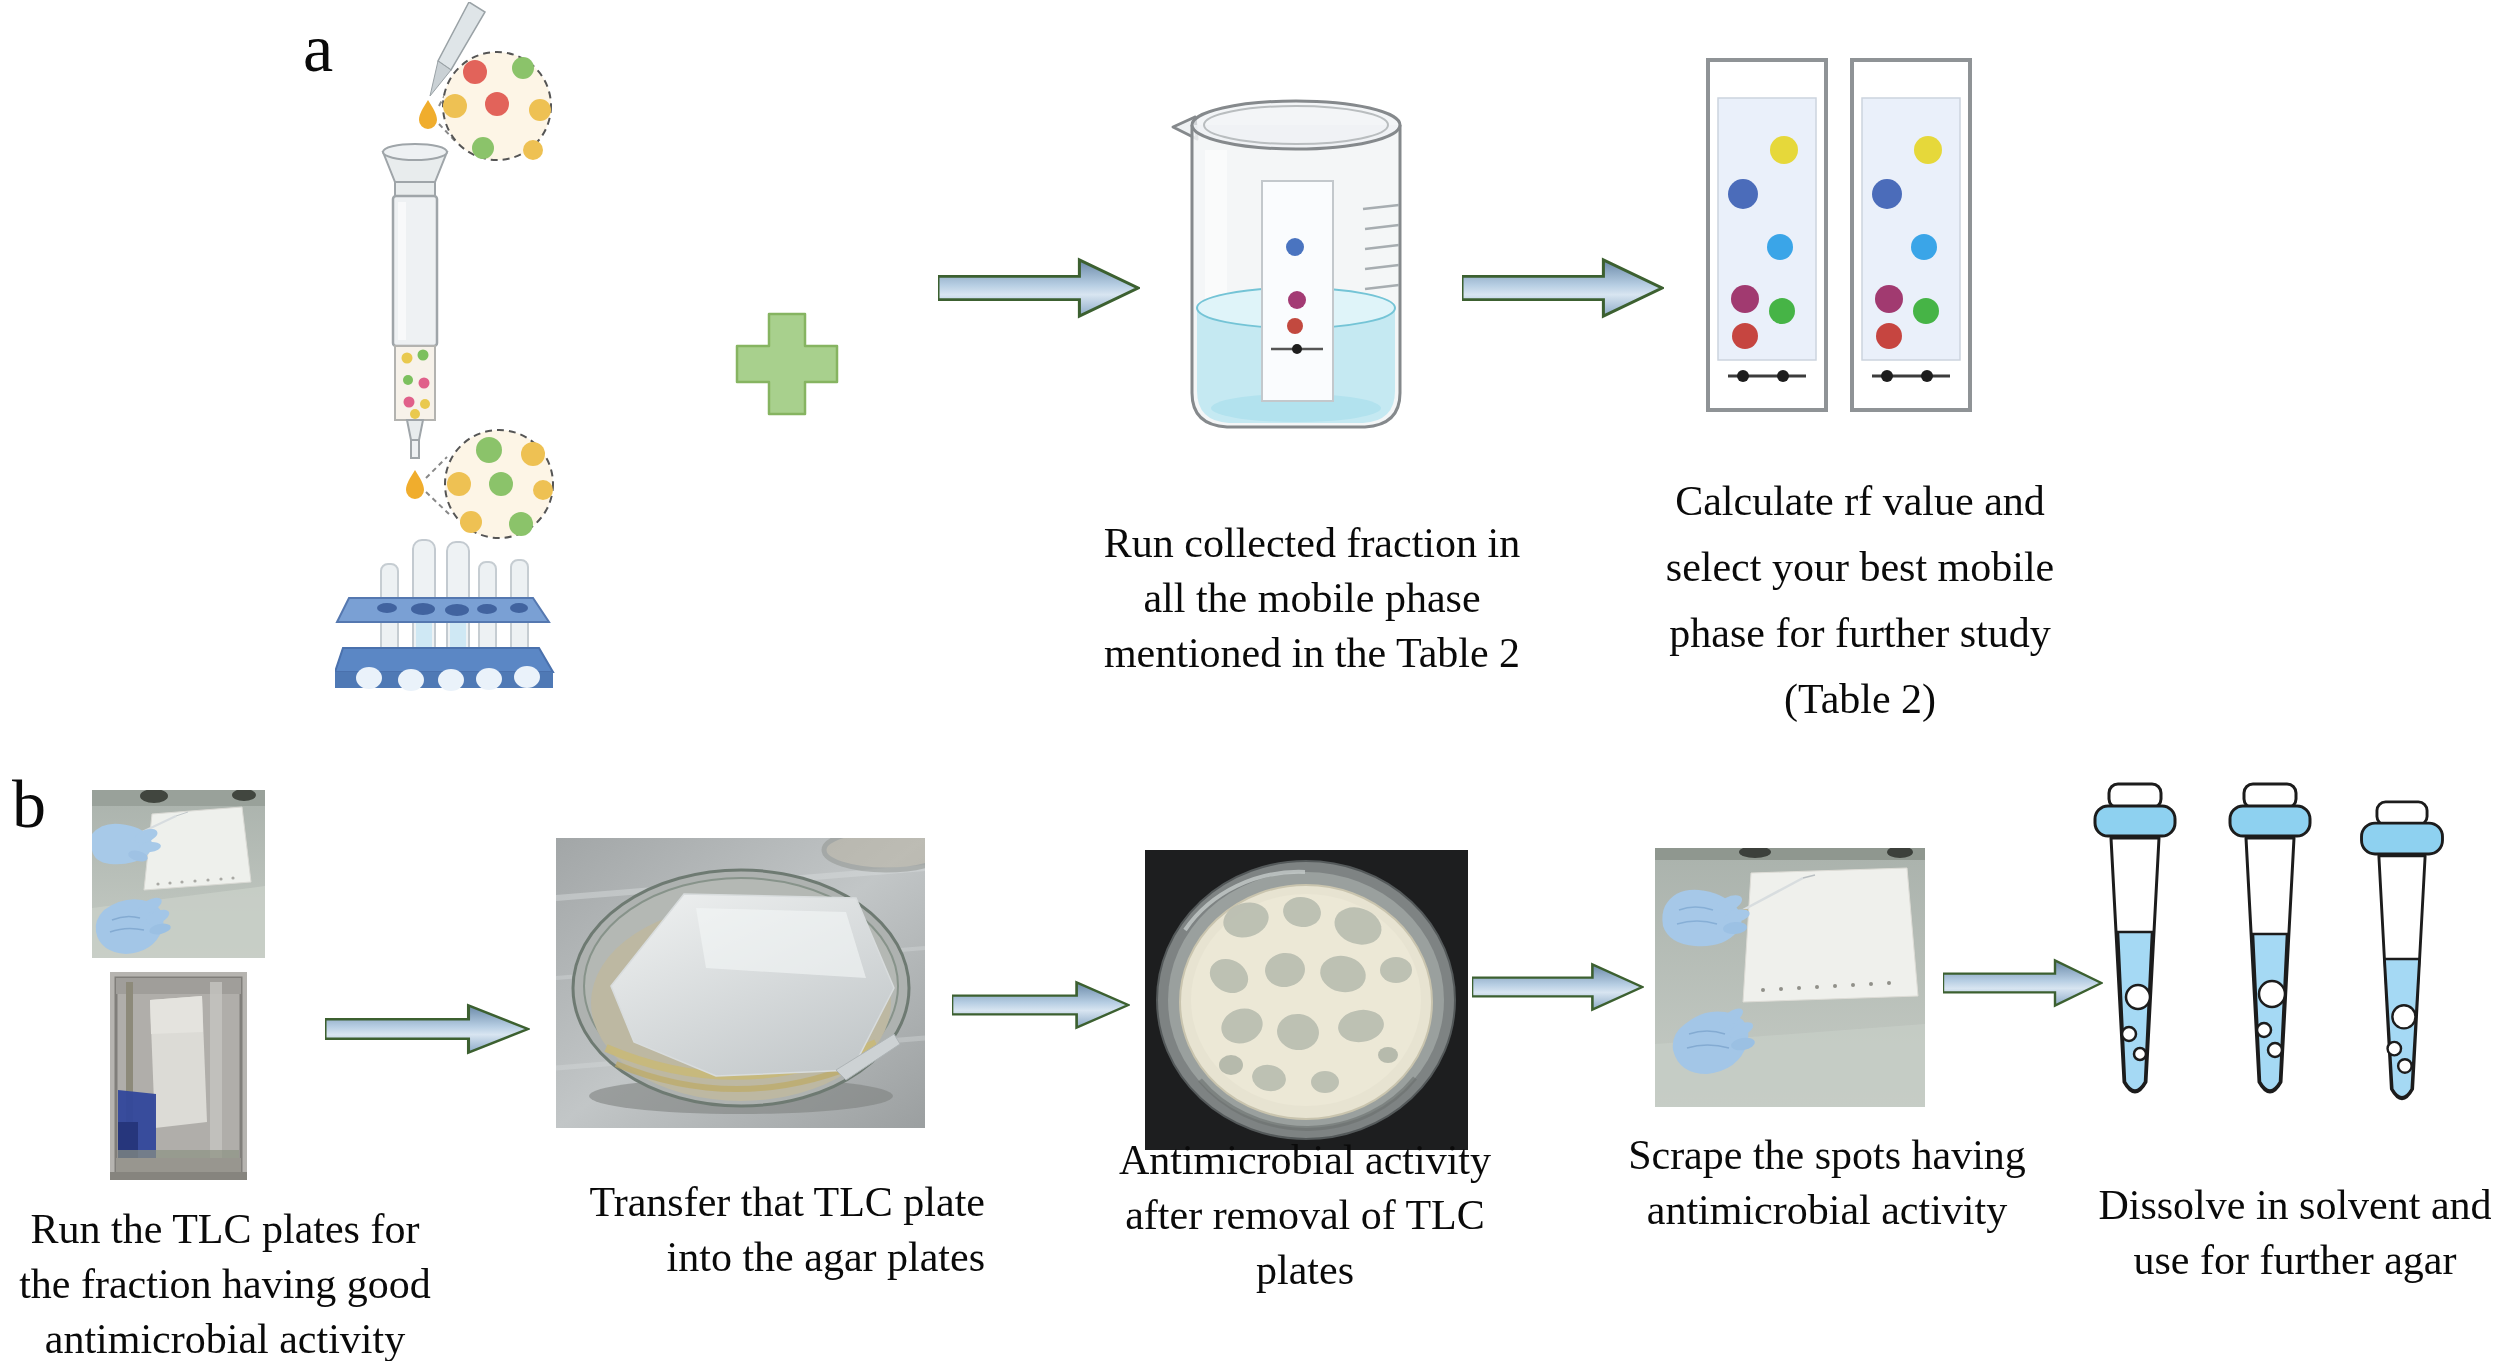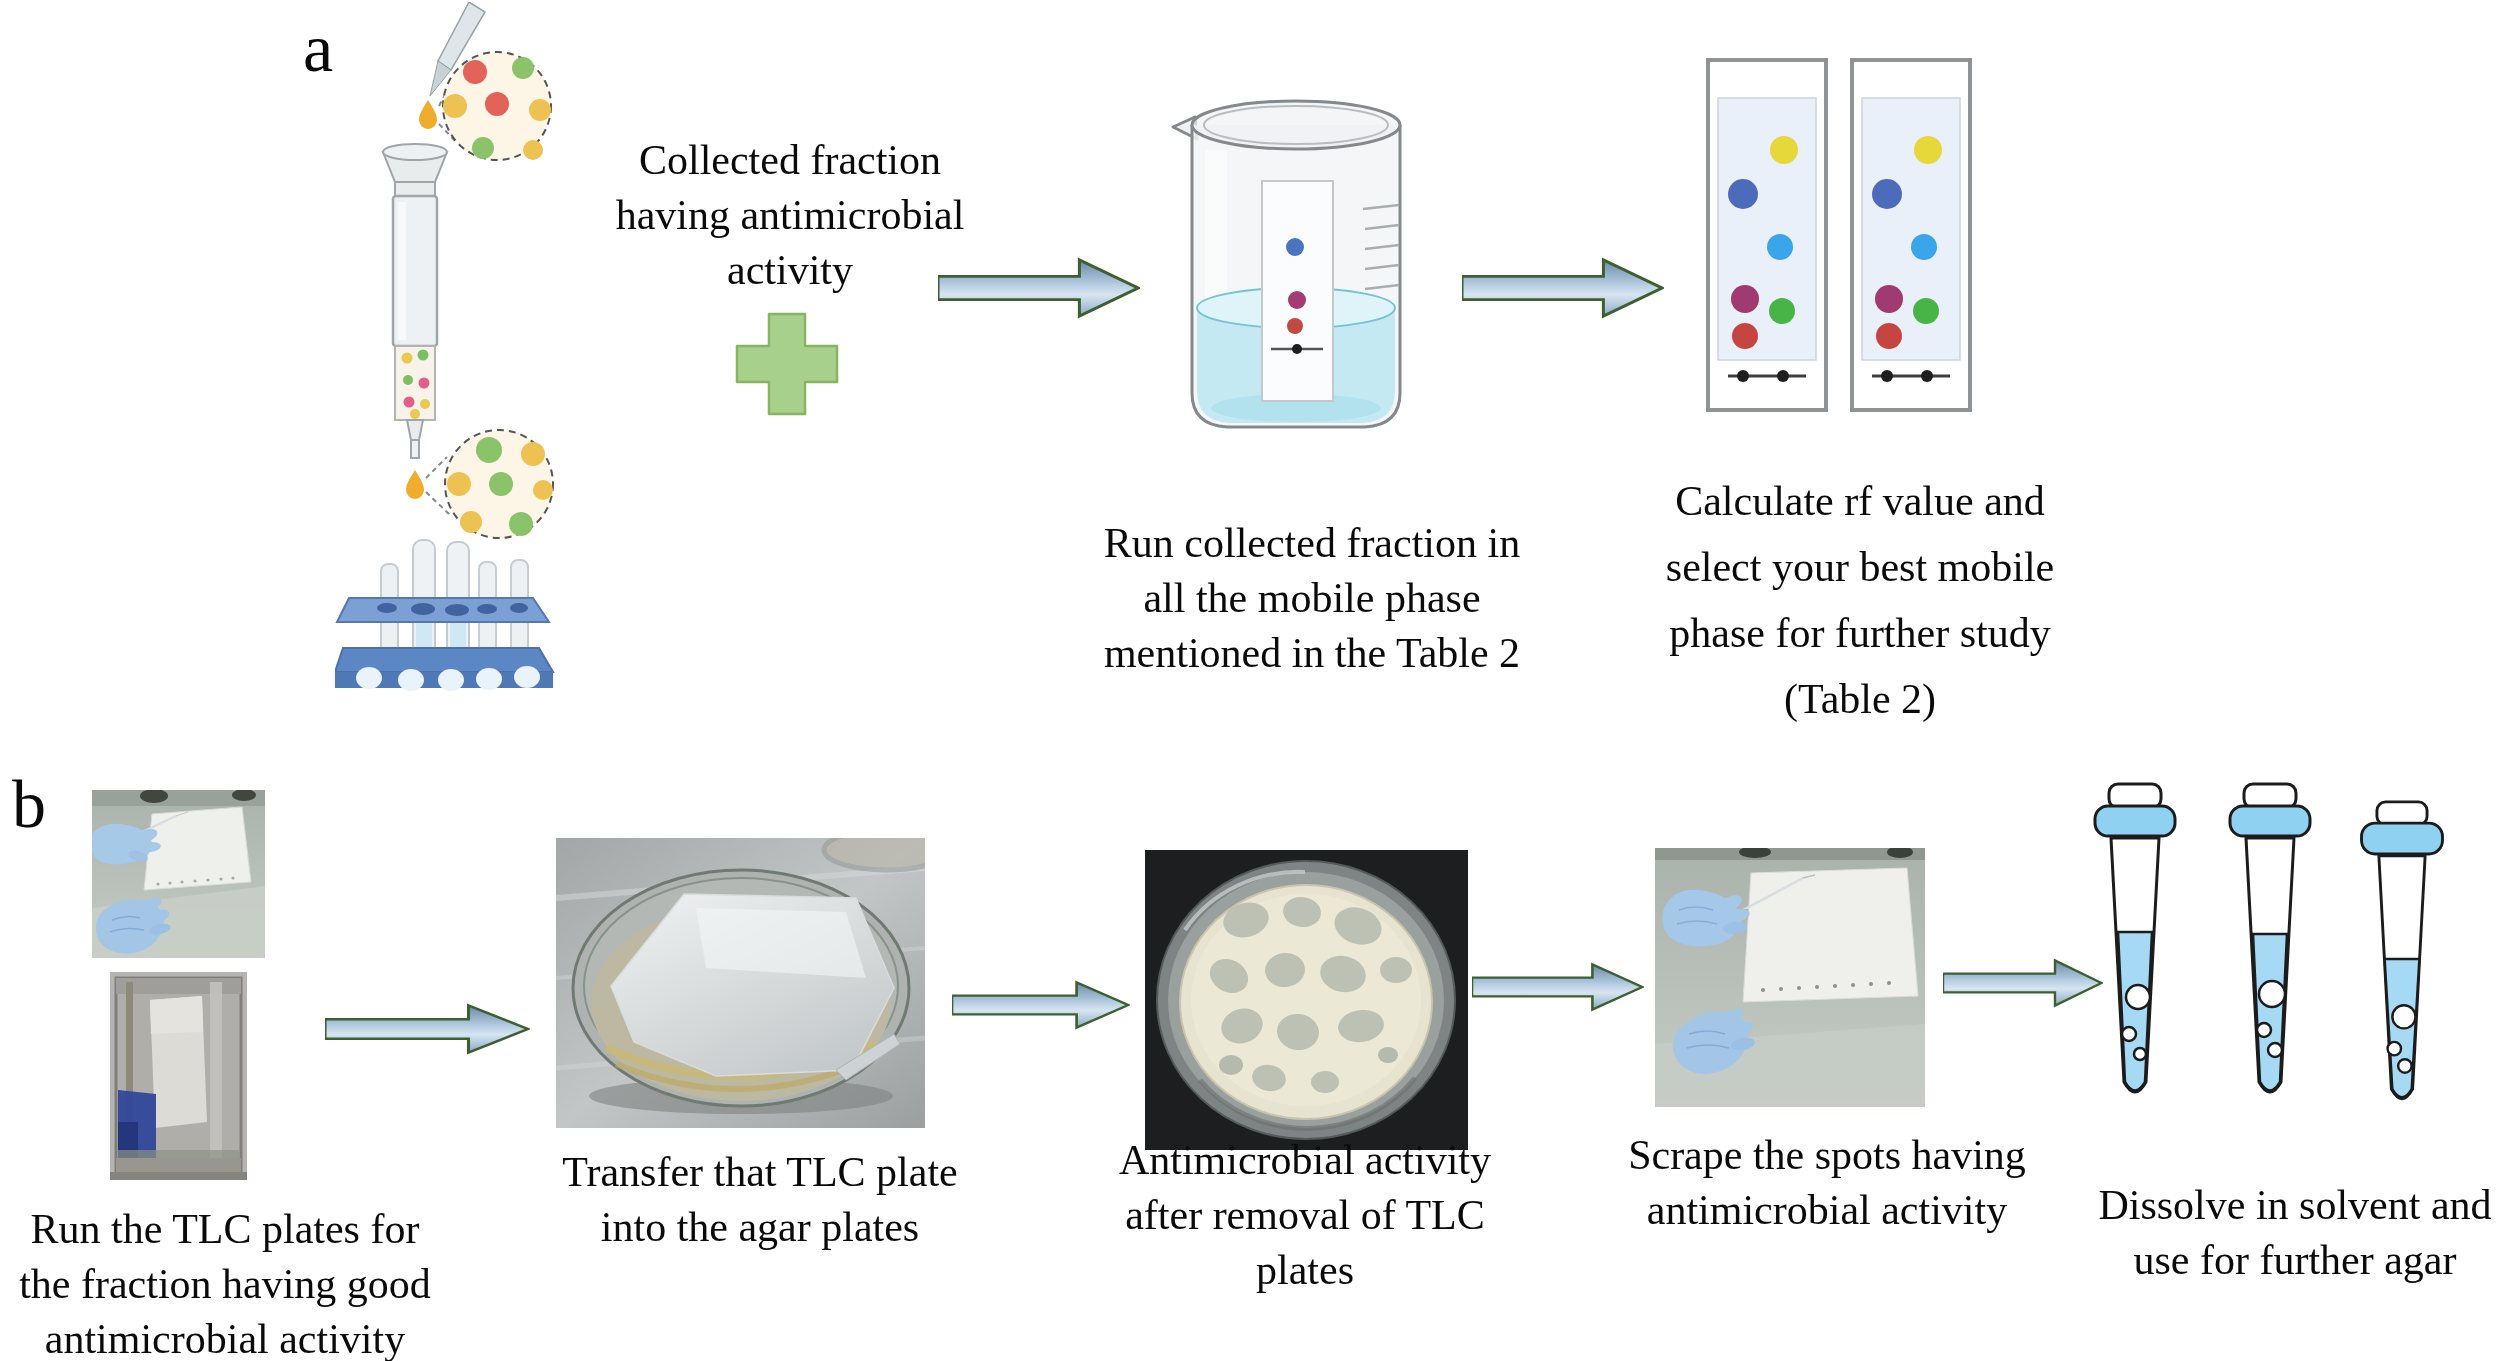--- a/index.html
+++ b/index.html
@@ -108,23 +108,20 @@
     <ellipse cx="184" cy="606" rx="9" ry="5" fill="#41639f"></ellipse>
     <polygon points="8,646 204,646 218,670 0,670" fill="#5b87c5" stroke="#4a71ad" stroke-width="2"></polygon>
     <rect x="0" y="670" width="218" height="16" fill="#4f79b5"></rect>
     <ellipse cx="34" cy="676" rx="13" ry="11" fill="#eaf2fa"></ellipse>
     <ellipse cx="76" cy="678" rx="13" ry="11" fill="#eaf2fa"></ellipse>
     <ellipse cx="116" cy="678" rx="13" ry="11" fill="#eaf2fa"></ellipse>
     <ellipse cx="154" cy="677" rx="13" ry="11" fill="#eaf2fa"></ellipse>
     <ellipse cx="192" cy="675" rx="13" ry="11" fill="#eaf2fa"></ellipse>
   </svg>
 
-  <div class="caption" style="left:575px;top:133px;width:430px;">Collected fraction
-having antimicrobial
-activity</div>
 
   <svg class="abs" style="left:735px;top:312px;" width="104" height="104" viewBox="0 0 104 104">
     <path d="M34,2 h36 v32 h32 v36 h-32 v32 h-36 v-32 H2 v-36 h32 Z" fill="#a8d08d" stroke="#86b461" stroke-width="2.5" stroke-linejoin="round"></path>
   </svg>
 
 
   <svg class="abs" style="left:938px;top:257px;" width="202" height="62" viewBox="0 0 200 64" preserveAspectRatio="none">
     <polygon points="0,20 140,20 140,3 198,32 140,61 140,44 0,44" fill="url(#arrowGrad)" stroke="#3c6030" stroke-width="3"></polygon>
   </svg>
 
@@ -263,21 +260,21 @@
     <ellipse cx="185" cy="150" rx="168" ry="118" fill="#aeb2b0" stroke="#6e7a72" stroke-width="3"></ellipse>
     <ellipse cx="185" cy="148" rx="157" ry="108" fill="#b4b8b4" stroke="#87938a" stroke-width="2"></ellipse>
     <ellipse cx="185" cy="165" rx="150" ry="98" fill="#bdb8a2"></ellipse>
     <path d="M50,210 Q185,268 320,205" stroke="#c9b977" stroke-width="8" fill="none" opacity="0.85"></path>
     <path d="M60,226 Q185,278 312,222" stroke="#bdaa64" stroke-width="6" fill="none" opacity="0.7"></path>
     <polygon points="55,148 128,56 300,60 338,150 296,232 160,238 78,204" fill="url(#silverGrad)" stroke="#d8dcdd" stroke-width="1.5"></polygon>
     <polygon points="140,70 290,74 310,140 150,130" fill="#f4f6f6" opacity="0.6"></polygon>
     <polygon points="280,232 338,196 344,206 290,242" fill="#cdd2d4" stroke="#aeb4b6" stroke-width="1"></polygon>
   </svg>
 
-  <div class="caption" style="left:535px;top:1145px;width:450px;">Transfer that TLC plate
+  <div class="caption" style="left:535px;top:1175px;width:450px;text-align:right;">Transfer that TLC plate
 into the agar plates</div>
 
   <svg class="abs" style="left:952px;top:980px;" width="178" height="50" viewBox="0 0 200 64" preserveAspectRatio="none">
     <polygon points="0,20 140,20 140,3 198,32 140,61 140,44 0,44" fill="url(#arrowGrad)" stroke="#3c6030" stroke-width="3"></polygon>
   </svg>
 
   <svg class="abs" style="left:1145px;top:850px;" width="323" height="300" viewBox="0 0 323 300">
     <rect width="323" height="300" fill="#1d1e1f"></rect>
     <ellipse cx="161" cy="150" rx="149" ry="139" fill="#7e8383" stroke="#54595a" stroke-width="2"></ellipse>
     <ellipse cx="161" cy="150" rx="138" ry="128" fill="#9aa09e"></ellipse>

